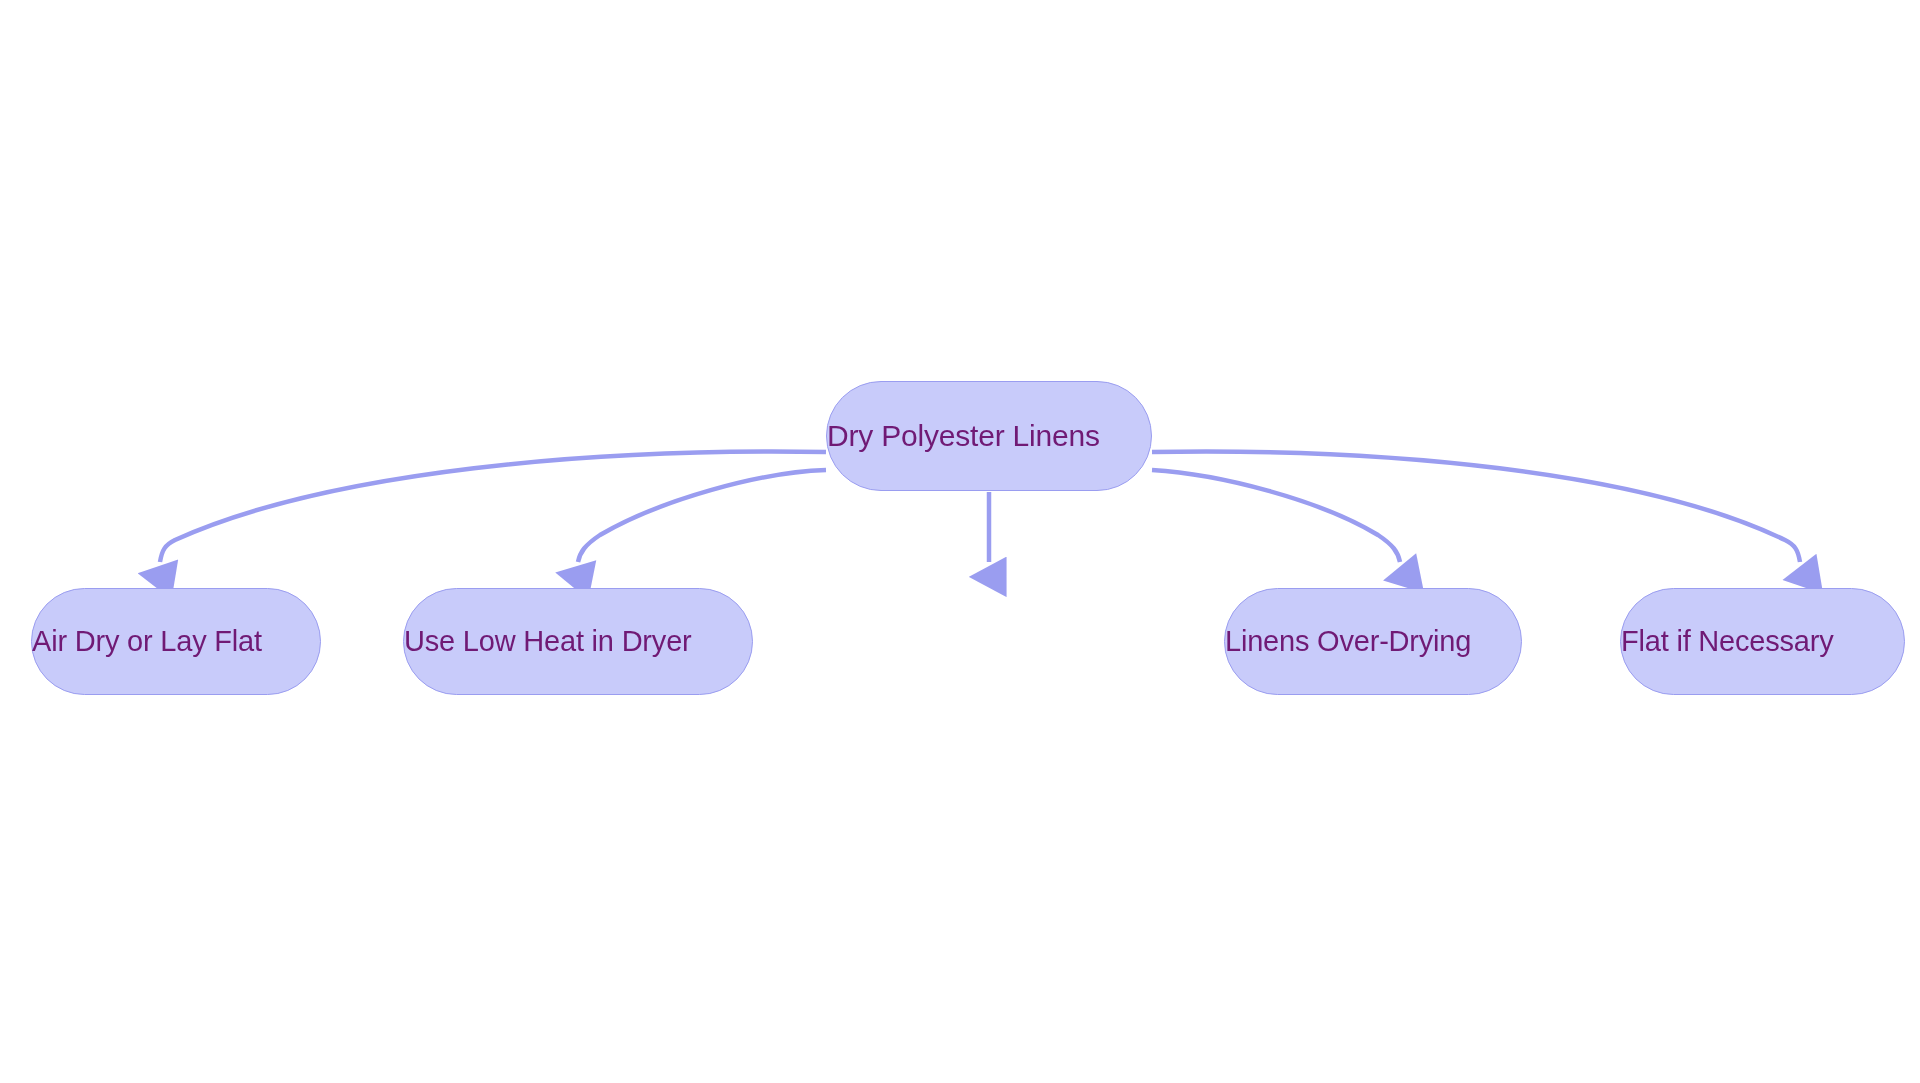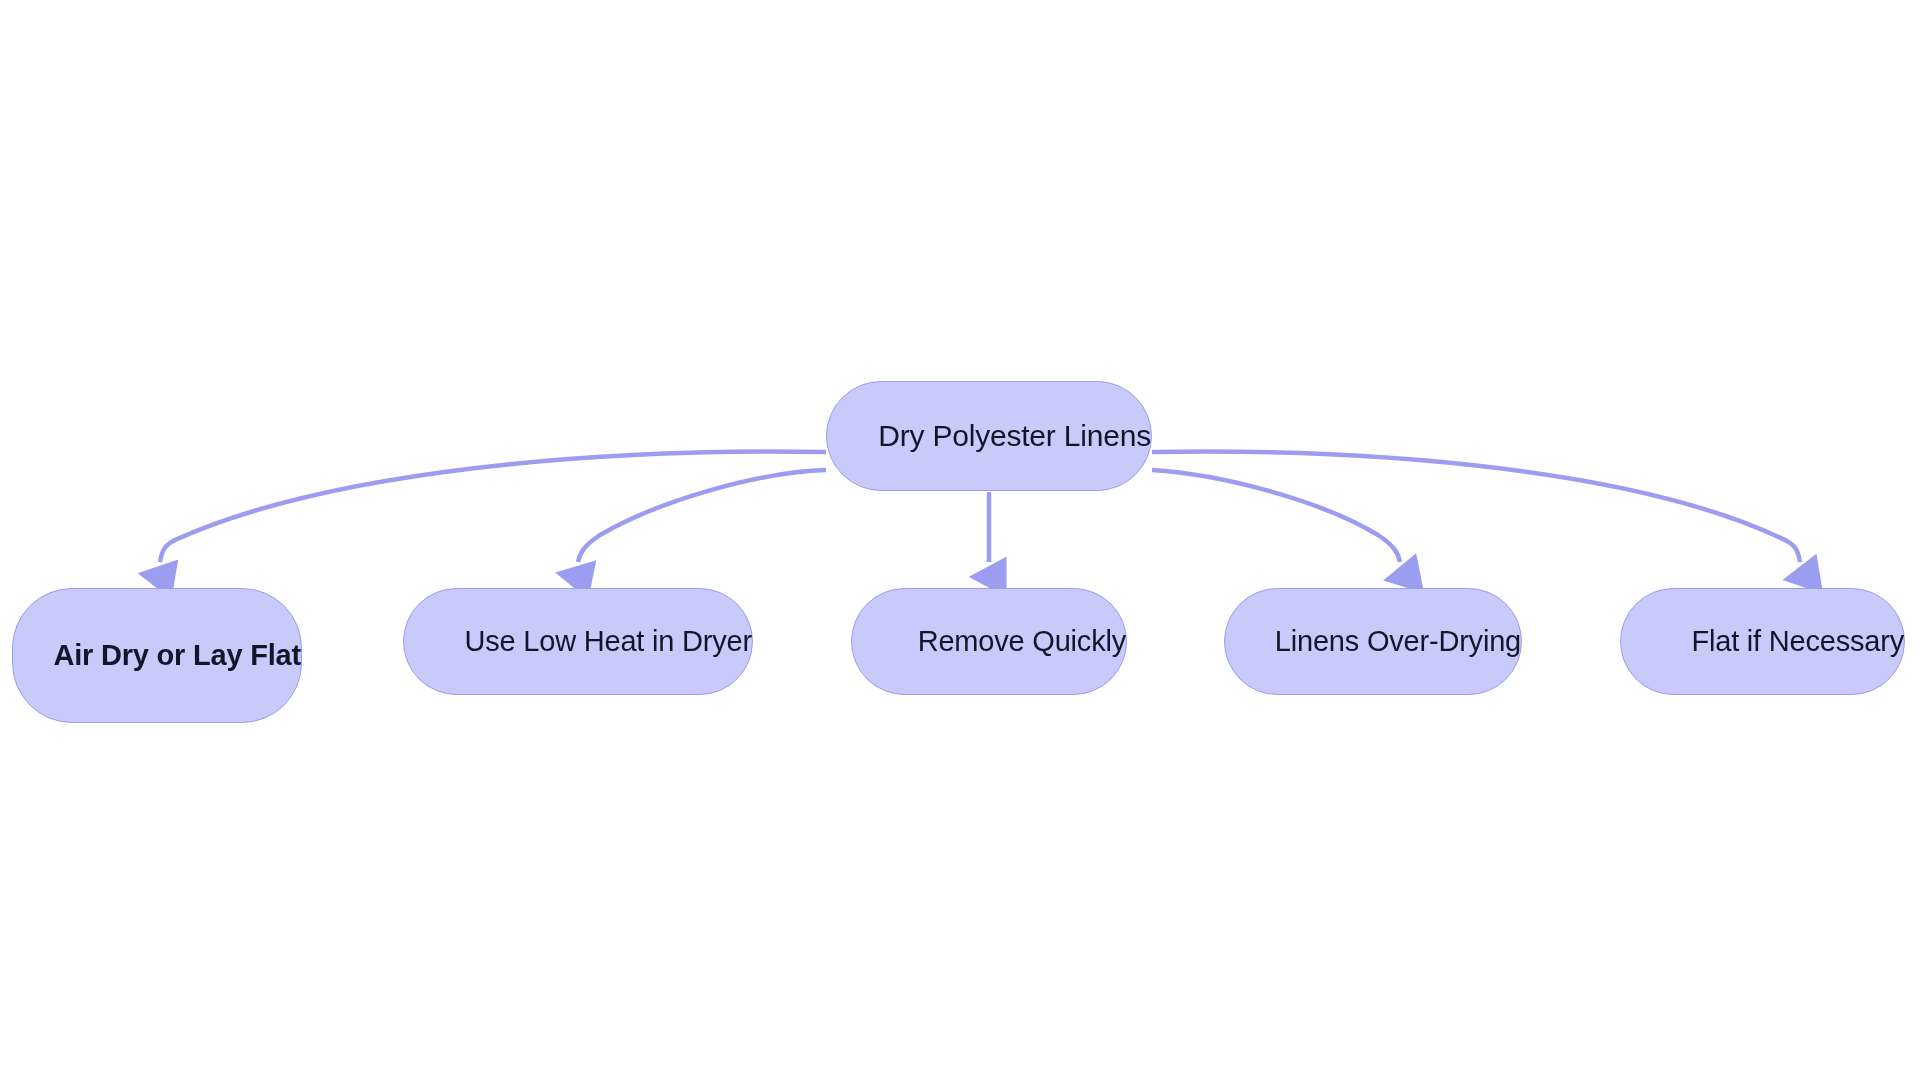--- a/index.html
+++ b/index.html
@@ -25,25 +25,25 @@
     left: 0;
     top: 0;
     width: 1920px;
     height: 1083px;
   }
   .node {
     position: absolute;
     box-sizing: border-box;
     display: flex;
     align-items: center;
-    justify-content: flex-end;
+    justify-content: flex-start;
     background: #c8cbfa;
     border: 1.6px solid #9a9df0;
     border-radius: 60px;
-    color: #0f172a;
+    color: #701a75;
     font-family: "Liberation Sans", sans-serif;
     font-weight: 400;
     letter-spacing: -0.2px;
     white-space: nowrap;
     user-select: none;
   }
   .node-label {
     display: block;
     line-height: 1;
   }
@@ -74,31 +74,28 @@
 
     <path d="M1152,470 C1220,474 1320,500 1378,535 C1393,545 1398,552 1400,562" fill="none" stroke="#9a9df0" stroke-width="4.5" stroke-linecap="butt" marker-end="url(#arrowhead)"></path>
 
     <path d="M1152,452 C1380,448 1640,470 1785,540 C1795,545 1798,550 1800,562" fill="none" stroke="#9a9df0" stroke-width="4.5" stroke-linecap="butt" marker-end="url(#arrowhead)"></path>
   </svg>
 
   <div class="node node-root" style="left:826px; top:381px; width:326px; height:110px;">
     <span class="node-label">Dry Polyester Linens</span>
   </div>
 
-  <div class="node node-leaf" style="left:12px; top:588px; width:290px; height:135px;font-weight:bold;">
+  <div class="node node-leaf" style="left:31px; top:588px; width:290px; height:107px;">
     <span class="node-label">Air Dry or Lay Flat</span>
   </div>
 
   <div class="node node-leaf" style="left:403px; top:588px; width:350px; height:107px;">
     <span class="node-label">Use Low Heat in Dryer</span>
   </div>
 
-  <div class="node node-leaf" style="left:851px; top:588px; width:276px; height:107px;">
-    <span class="node-label">Remove Quickly</span>
-  </div>
 
   <div class="node node-leaf" style="left:1224px; top:588px; width:298px; height:107px;">
     <span class="node-label">Linens Over-Drying</span>
   </div>
 
   <div class="node node-leaf" style="left:1620px; top:588px; width:285px; height:107px;">
     <span class="node-label">Flat if Necessary</span>
   </div>
 
 </div>

